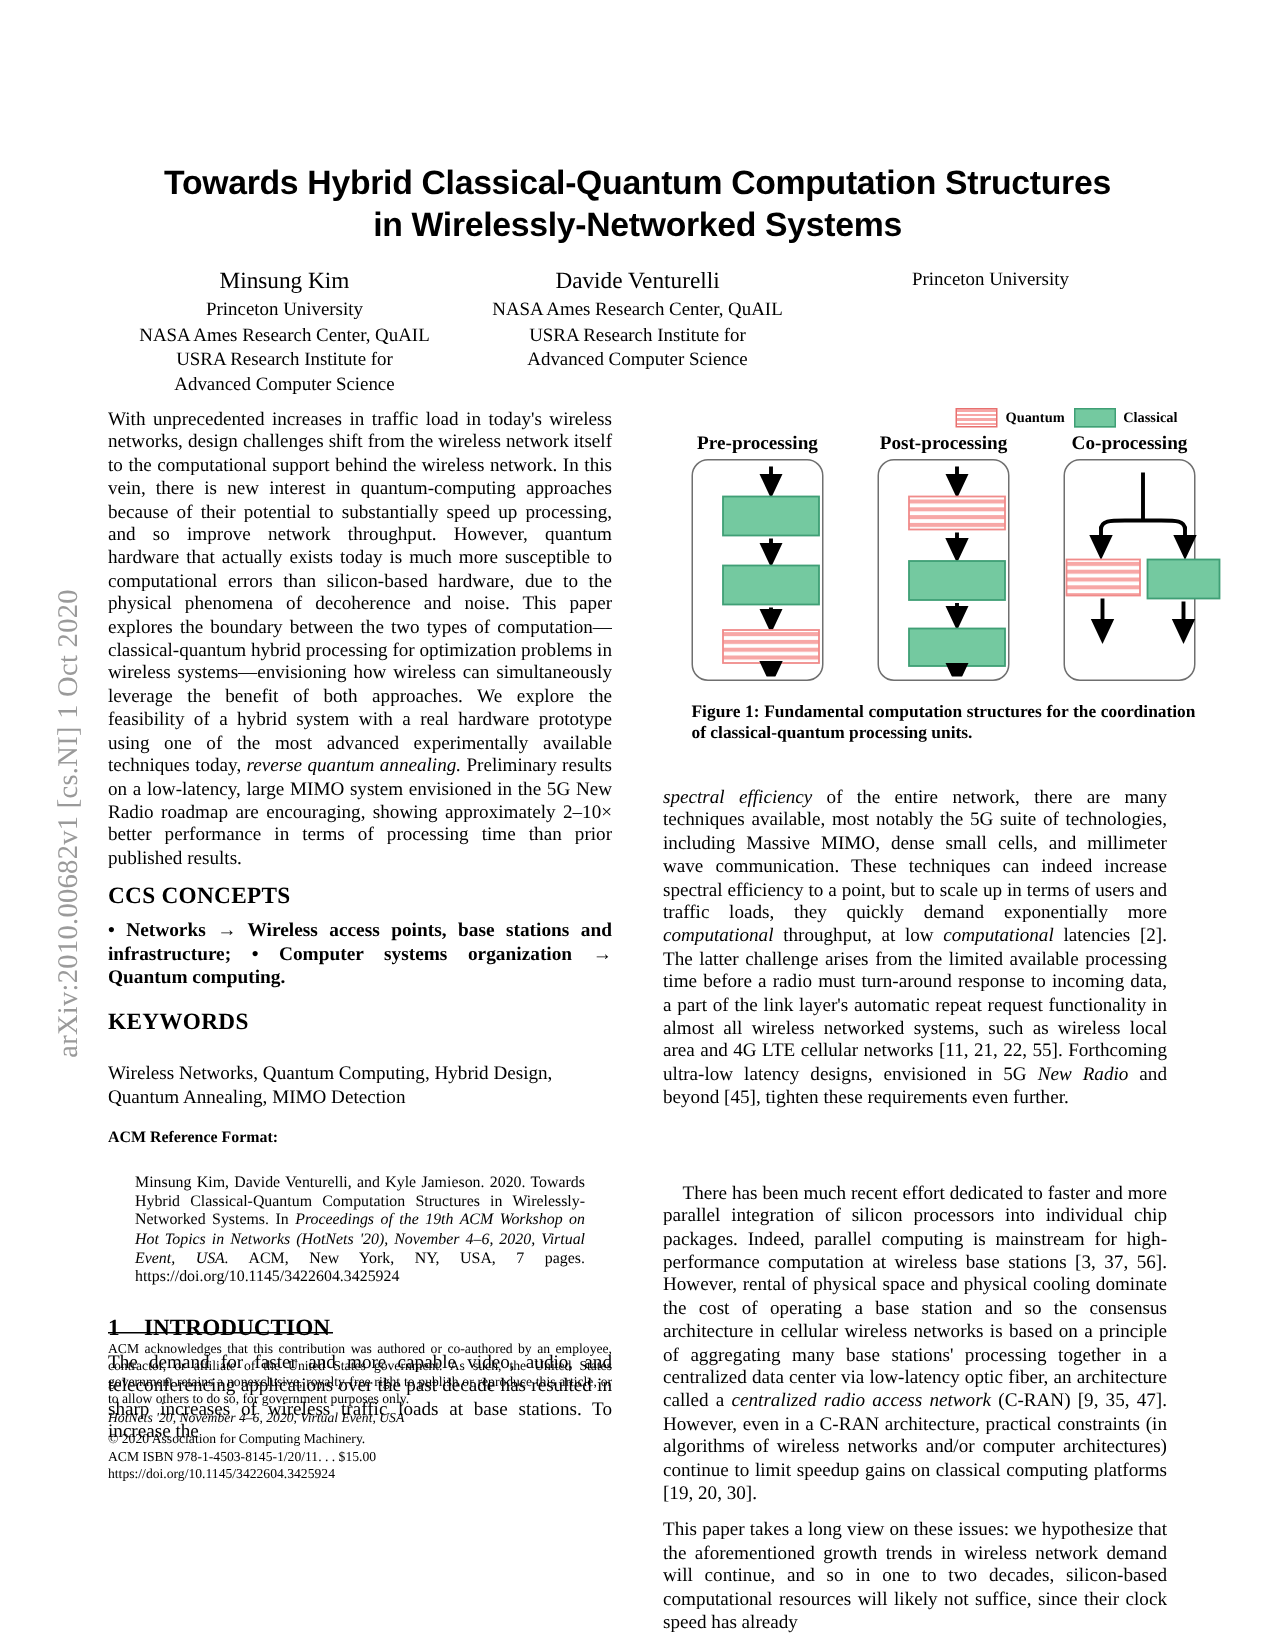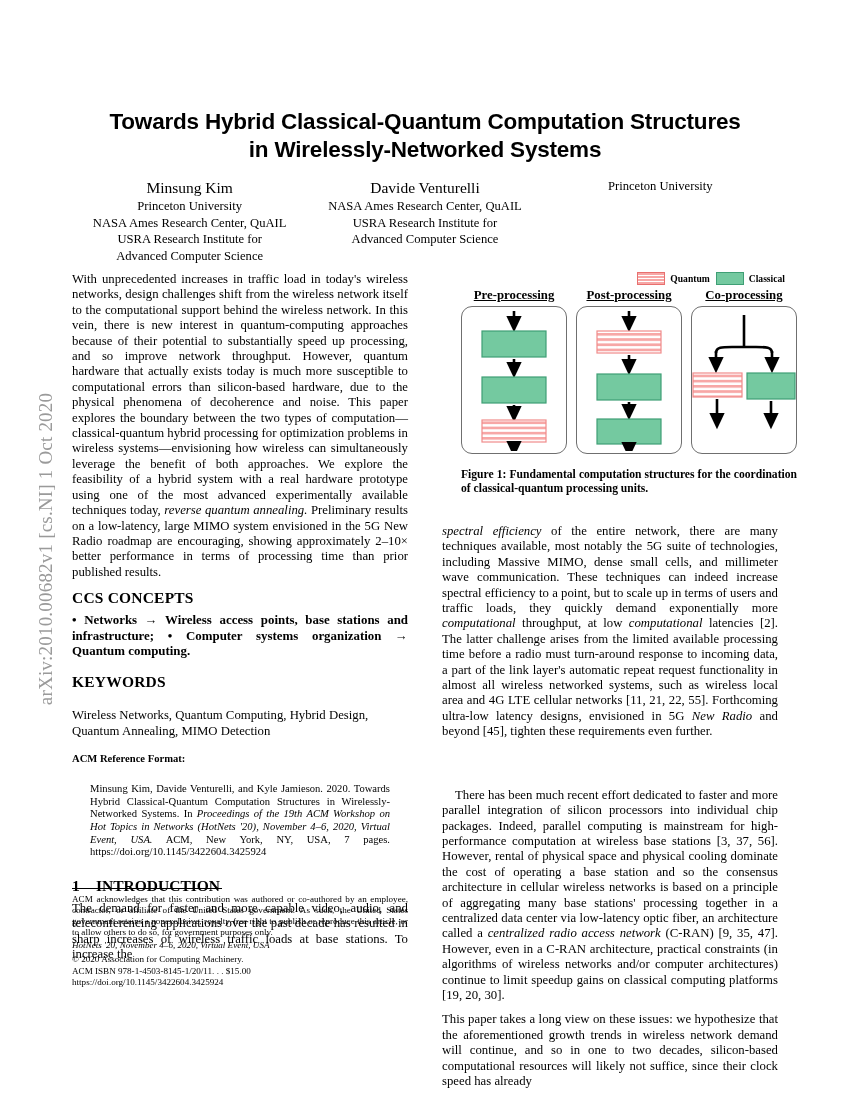--- a/index.html
+++ b/index.html
@@ -203,21 +203,21 @@
   .swatch.classical {
     background: #74c9a0;
     border: 1.1px solid #3f9f75;
   }
 
   #panels {
     display: flex;
     justify-content: space-between;
     align-items: flex-start;
   }
-  .panel { width: 106px; text-decoration: underline; }
+  .panel { width: 88px; }
   .panel-title {
     text-align: center;
     font-family: "Liberation Serif", serif;
     font-weight: bold;
     font-size: 12.8px;
     margin-bottom: 3px;
     white-space: nowrap;
   }
   .panel-frame {
     border: 1.2px solid #6f6f6f;

